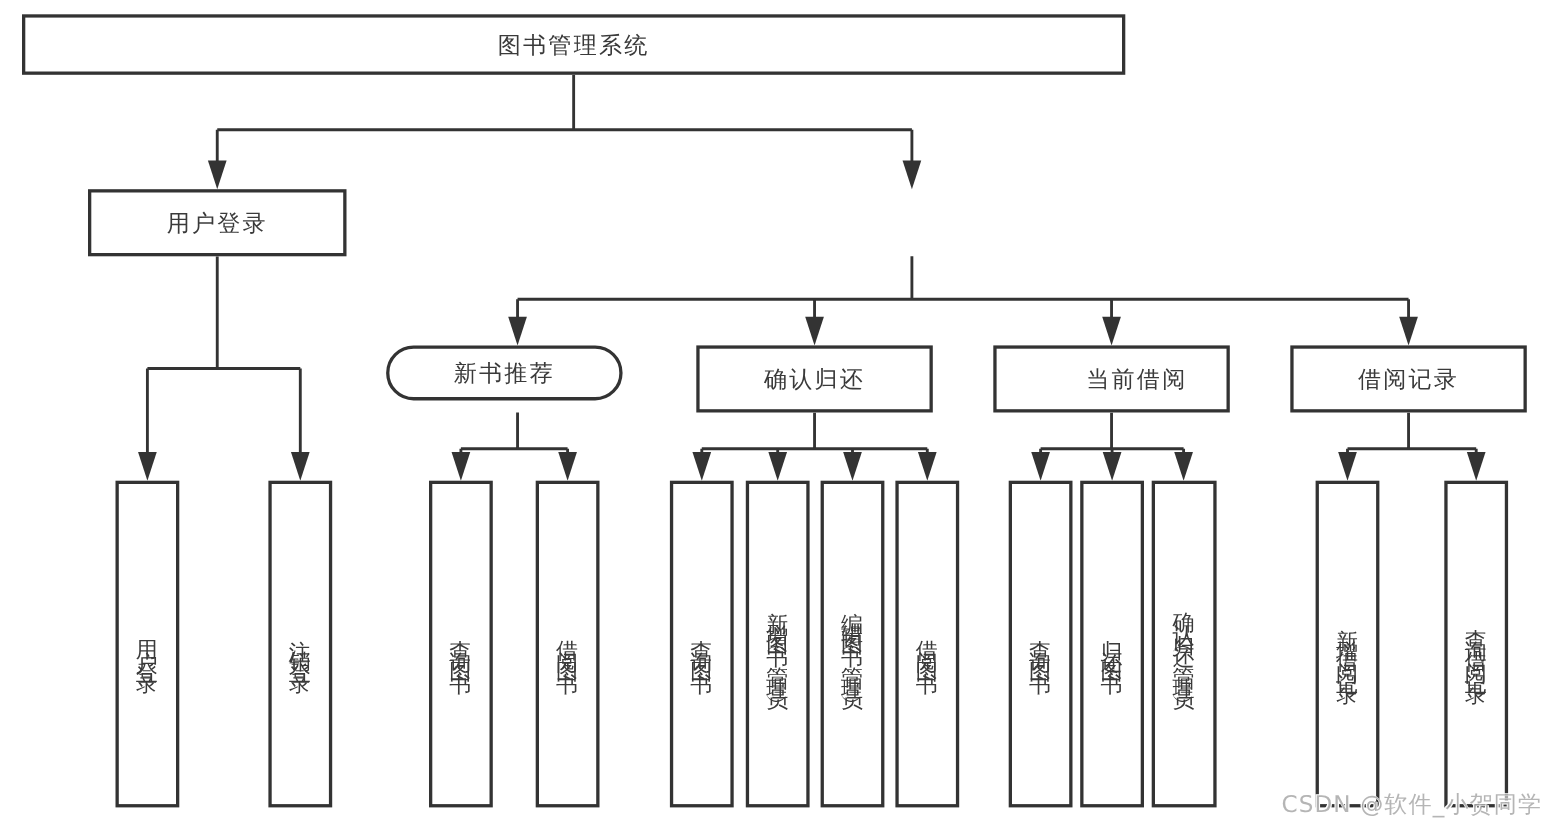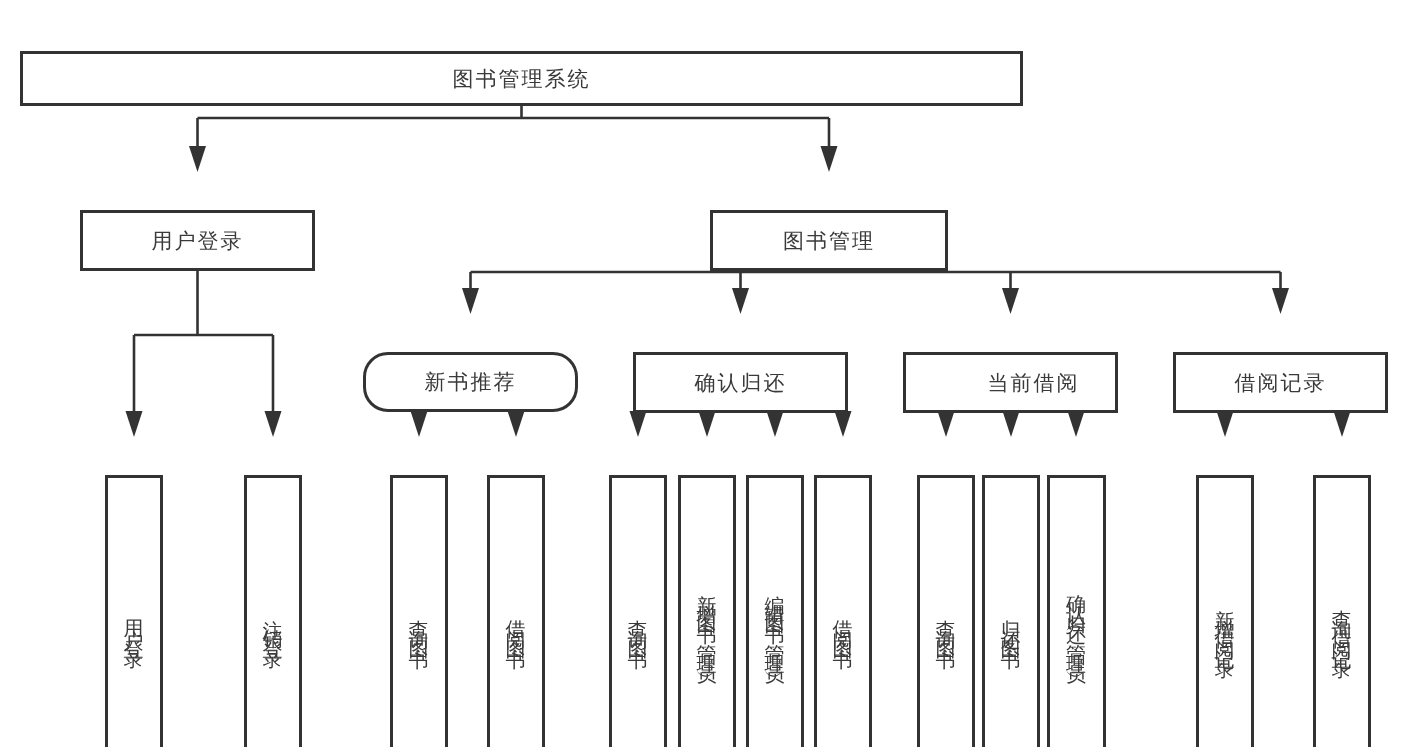--- a/index.html
+++ b/index.html
@@ -14,21 +14,20 @@
   .node{
     position:absolute;
     box-sizing:border-box;
     border:3px solid #333333;
     background:#ffffff;
     display:flex;align-items:center;justify-content:center;
     color:#3a3a3a;
     font-size:21px;
     letter-spacing:2px;
     z-index:2;
-    margin-top:38px;
   }
   .vnode span{
     writing-mode:vertical-rl;
     text-orientation:mixed;
     font-size:20px;
     letter-spacing:10px;
     line-height:1;
   }
   #watermark{
     position:absolute;
@@ -88,25 +87,22 @@
     </g>
   </svg>
 
   <div class="node" style="left:20px;top:13px;width:1003px;height:55px;">
     <span>图书管理系统</span>
   </div>
 
   <div class="node" style="left:80px;top:172px;width:235px;height:61px;">
     <span>用户登录</span>
   </div>
-  <div class="node" style="left:710px;top:172px;width:238px;height:61px;">
-    <span>图书管理</span>
-  </div>
 
-  <div class="node" style="left:363px;top:314px;width:215px;height:60px;border-radius:25px;">
+  <div class="node" style="left:351px;top:314px;width:215px;height:50px;border-radius:25px;">
     <span>新书推荐</span>
   </div>
   <div class="node" style="left:633px;top:314px;width:215px;height:61px;">
     <span>确认归还</span>
   </div>
   <div class="node" style="left:903px;top:314px;width:215px;height:61px;padding-left:46px;">
     <span>当前借阅</span>
   </div>
   <div class="node" style="left:1173px;top:314px;width:215px;height:61px;align-items:center;">
     <span>借阅记录</span>
@@ -149,14 +145,15 @@
     <span>确认归还（管理员）</span>
   </div>
 
   <div class="node vnode" style="left:1196px;top:437px;width:58px;height:297px;">
     <span>新增借阅记录</span>
   </div>
   <div class="node vnode" style="left:1313px;top:437px;width:58px;height:297px;">
     <span>查询借阅记录</span>
   </div>
 
+  <div id="watermark">CSDN @软件_小贺同学</div>
 
 </div>
 
 </body></html>

